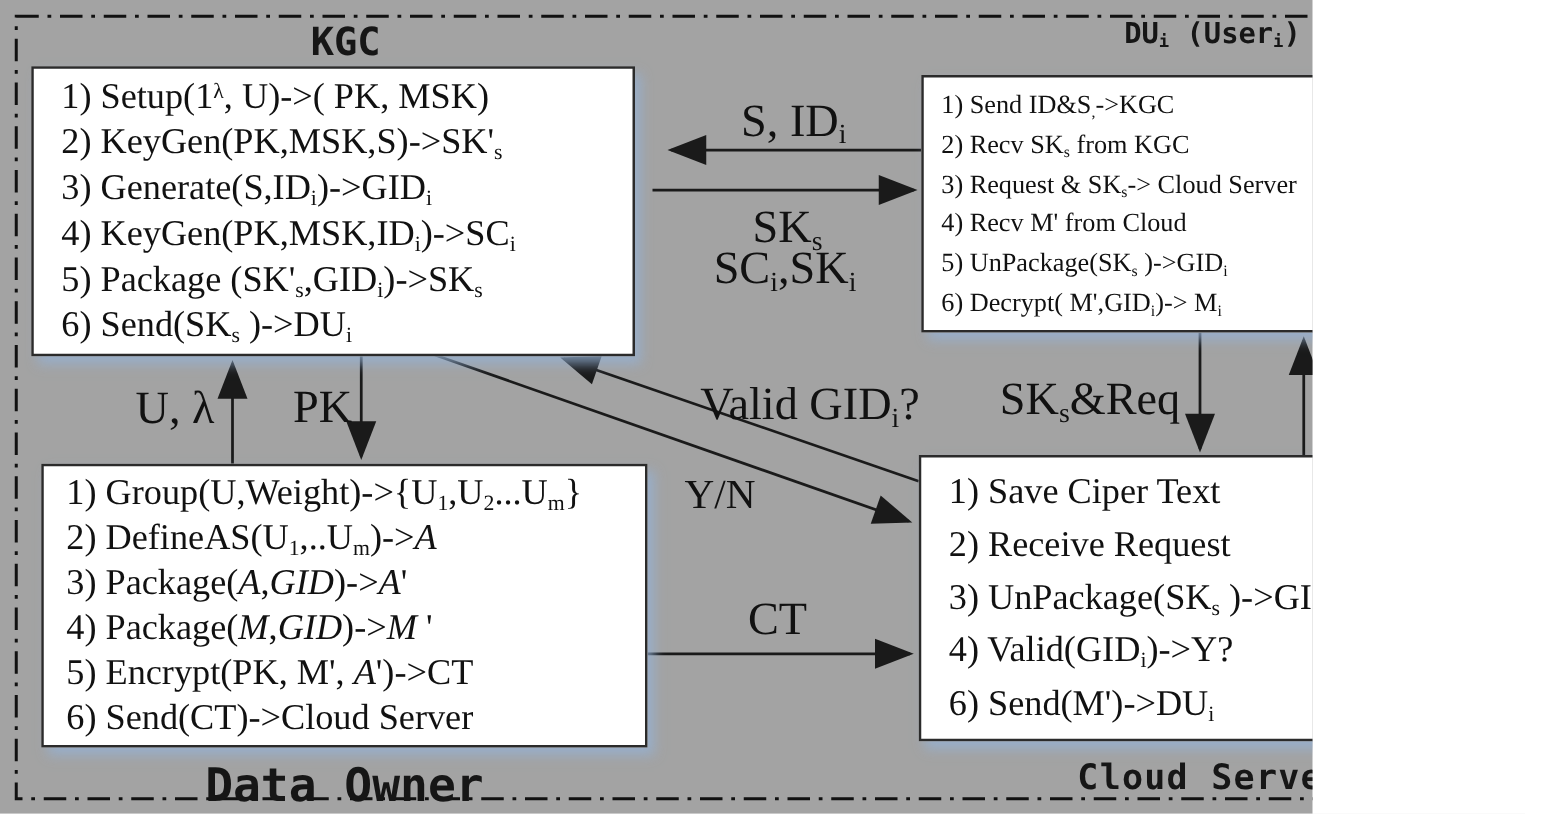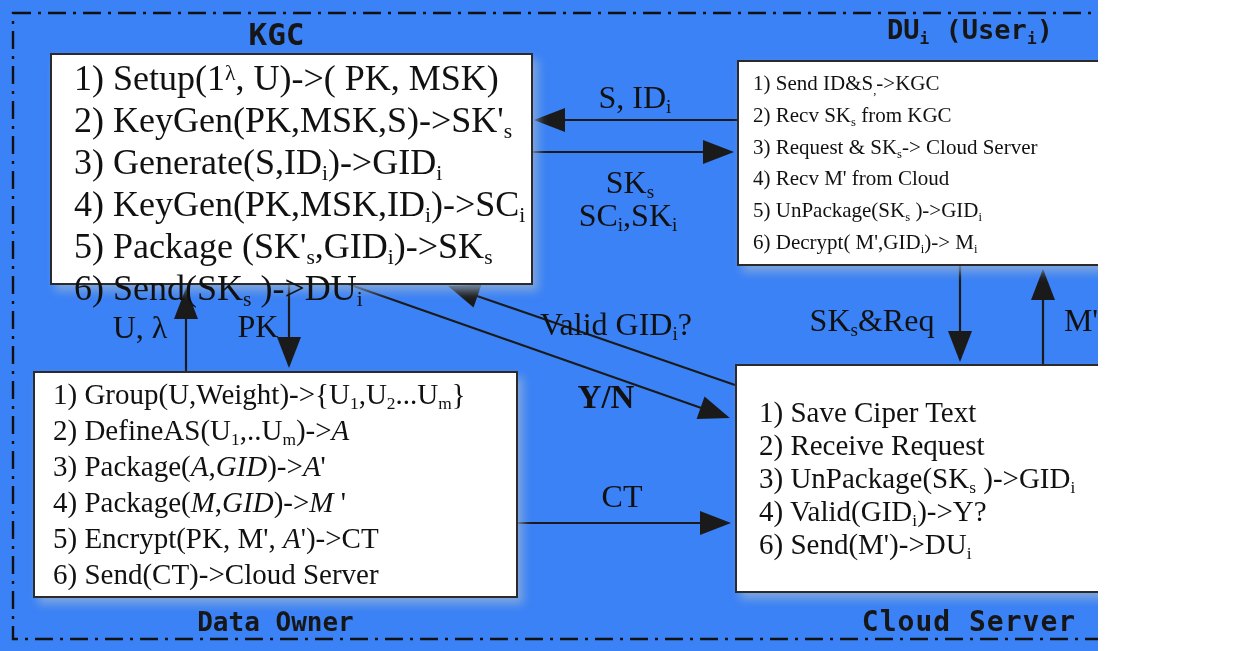--- a/index.html
+++ b/index.html
@@ -1,42 +1,42 @@
 <!DOCTYPE html>
 <html><head>
 <meta charset="utf-8">
 <style>
   html,body{margin:0;padding:0;background:#fff;}
   #canvas{
-    position:relative;width:1050px;height:651px;background:#3b82f6;
-    font-family:"Liberation Serif", serif;color:#111;overflow:hidden;padding-left:48px;
+    position:relative;width:1050px;height:651px;background:#a3a3a3;
+    font-family:"Liberation Serif", serif;color:#111;overflow:hidden;
   }
   svg.overlay{position:absolute;left:0;top:0;pointer-events:none;}
   .pbox{
     position:absolute;background:#fff;border:2px solid #2b2b2b;
     box-shadow:5px 6px 9px rgba(148,178,214,0.75);
     box-sizing:border-box;display:flex;flex-direction:column;justify-content:space-evenly;
   }
   .bline{white-space:nowrap;}
   sub{font-size:60%;line-height:0;vertical-align:-0.28em;}
   sup{font-size:60%;line-height:0;vertical-align:0.45em;}
-  .box-kgc{left:50px;top:53px;width:483px;height:232px;font-size:36px;padding:2px 0 2px 22px;}
+  .box-kgc{left:25px;top:53px;width:483px;height:232px;font-size:29px;padding:2px 0 2px 22px;}
   .box-du{left:737px;top:60px;width:466px;height:206px;font-size:21px;padding:2px 0 2px 14px;}
   .box-do{left:33px;top:371px;width:485px;height:227px;font-size:29px;padding:2px 0 2px 18px;}
-  .box-cs{left:735px;top:364px;width:468px;height:229px;font-size:29px;padding:2px 0 2px 22px;justify-content:center;}
+  .box-cs{left:735px;top:364px;width:468px;height:229px;font-size:29px;padding:2px 0 2px 22px;}
   .boxtitle{
     position:absolute;text-align:center;font-family:"DejaVu Sans Mono", monospace;
     font-weight:bold;color:#161616;
   }
   .t-kgc{left:35px;top:16px;width:483px;font-size:31px;}
-  .t-du{left:737px;top:14px;width:466px;font-size:27px;}
-  .t-do{left:33px;top:607px;width:485px;font-size:26px;}
+  .t-du{left:737px;top:14px;width:466px;font-size:23px;}
+  .t-do{left:33px;top:607px;width:485px;font-size:37px;}
   .t-cs{left:735px;top:605px;width:468px;font-size:28px;letter-spacing:1px;}
   .alabel{
-    position:absolute;transform:translate(-50%,-50%);font-size:32px;white-space:nowrap;
+    position:absolute;transform:translate(-50%,-50%);font-size:37px;white-space:nowrap;
   }
   .alabel.big{font-size:33px;}
 </style>
 </head>
 <body>
 
 <div id="canvas">
 
   <svg class="overlay" width="1250" height="651" viewBox="0 0 1250 651">
     <defs>
@@ -94,19 +94,19 @@
     <div class="bline">3) UnPackage(SK<sub>s</sub> )-&gt;GID<sub>i</sub></div>
     <div class="bline">4) Valid(GID<sub>i</sub>)-&gt;Y?</div>
     <div class="bline">6) Send(M')-&gt;DU<sub>i</sub></div>
   </div>
 
   <div class="alabel" style="left:635px;top:97px;">S, ID<sub>i</sub></div>
   <div class="alabel" style="left:630px;top:182px;text-align:right;">SK<sub>s</sub></div>
   <div class="alabel" style="left:628px;top:215px;">SC<sub>i</sub>,SK<sub>i</sub></div>
   <div class="alabel" style="left:140px;top:327px;">U, λ</div>
   <div class="alabel" style="left:258px;top:326px;">PK</div>
-  <div class="alabel" style="left:616px;top:324px;">Valid GID<sub>i</sub>?</div>
-  <div class="alabel big" style="left:606px;top:397px;font-weight:bold;">Y/N</div>
+  <div class="alabel" style="left:648px;top:324px;">Valid GID<sub>i</sub>?</div>
+  <div class="alabel big" style="left:576px;top:397px;">Y/N</div>
   <div class="alabel" style="left:872px;top:320px;">SK<sub>s</sub>&amp;Req</div>
   <div class="alabel" style="left:1081px;top:320px;">M'</div>
   <div class="alabel" style="left:622px;top:496px;text-align:center;">CT</div>
 
 </div>
 
 </body></html>

